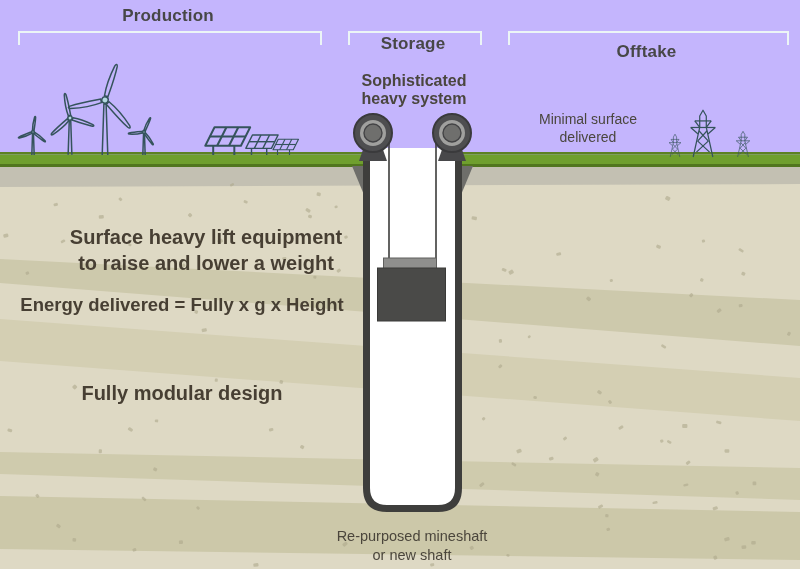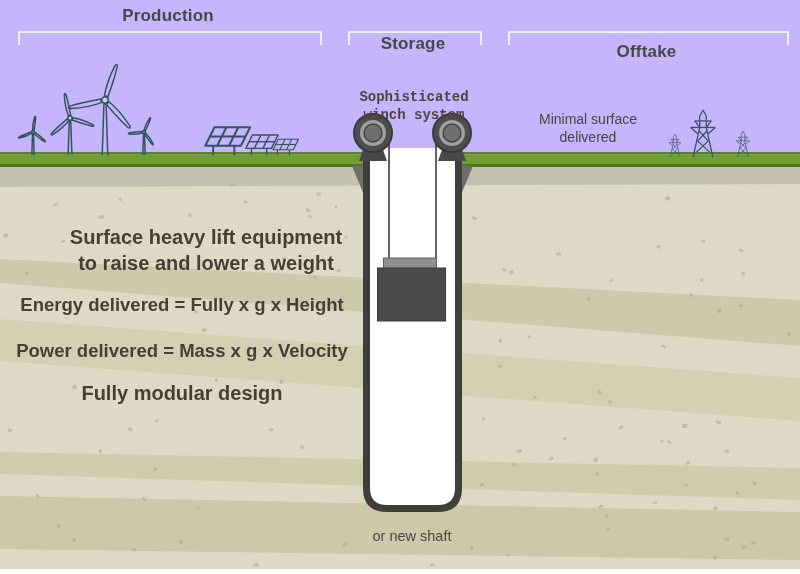--- a/index.html
+++ b/index.html
@@ -29,21 +29,21 @@
     border-right:2.5px solid #ecf5f6;
   }
   .brk-production{left:18px;width:300px;}
   .brk-storage{left:348px;width:130px;}
   .brk-offtake{left:508px;width:277px;}
   
   .ann{
     position:absolute;text-align:center;
     color:#4a463e;
   }
-  .ann-winch{left:344px;top:88px;width:140px;font-size:14px;font-weight:600;line-height:18px;font-family:Liberation Mono, monospace;}
+  .ann-winch{left:344px;top:72px;width:140px;font-size:16px;font-weight:600;line-height:18px;}
   .ann-footprint{left:518px;top:110px;width:140px;font-size:14px;font-weight:400;line-height:18px;text-align:center;}
   .ann-mineshaft{left:322px;top:527px;width:180px;font-size:14.5px;font-weight:500;line-height:19px;color:#4b463c;}
   
   .feature{
     position:absolute;left:0;width:364px;
     text-align:center;
     font-weight:700;color:#473f33;
   }
   .f0{top:224px;font-size:20px;line-height:26px;margin-left:24px;}
   .f1{top:294px;font-size:18.5px;}
@@ -284,31 +284,31 @@
   <div class="section-label lbl-production">Production</div>
   <div class="section-label lbl-storage">Storage</div>
   <div class="section-label lbl-offtake">Offtake</div>
 
   <div class="bracket brk-production"></div>
   <div class="bracket brk-storage"></div>
   <div class="bracket brk-offtake"></div>
 
   <div class="ann ann-winch">
     <div>Sophisticated</div>
-    <div>winch system</div>
+    <div>heavy system</div>
   </div>
   <div class="ann ann-footprint">
     <div>Minimal surface</div>
     <div>delivered</div>
   </div>
   <div class="ann ann-mineshaft">
+    <div>Re-purposed mineshaft</div>
     <div>or new shaft</div>
   </div>
 
   <div class="feature f0">
     <div>Surface heavy lift equipment</div>
     <div>to raise and lower a weight</div>
   </div>
   <div class="feature f1">Energy delivered = Fully x g x Height</div>
-  <div class="feature f2">Power delivered = Mass x g x Velocity</div>
   <div class="feature f3">Fully modular design</div>
 
 </div>
 
 </body></html>

